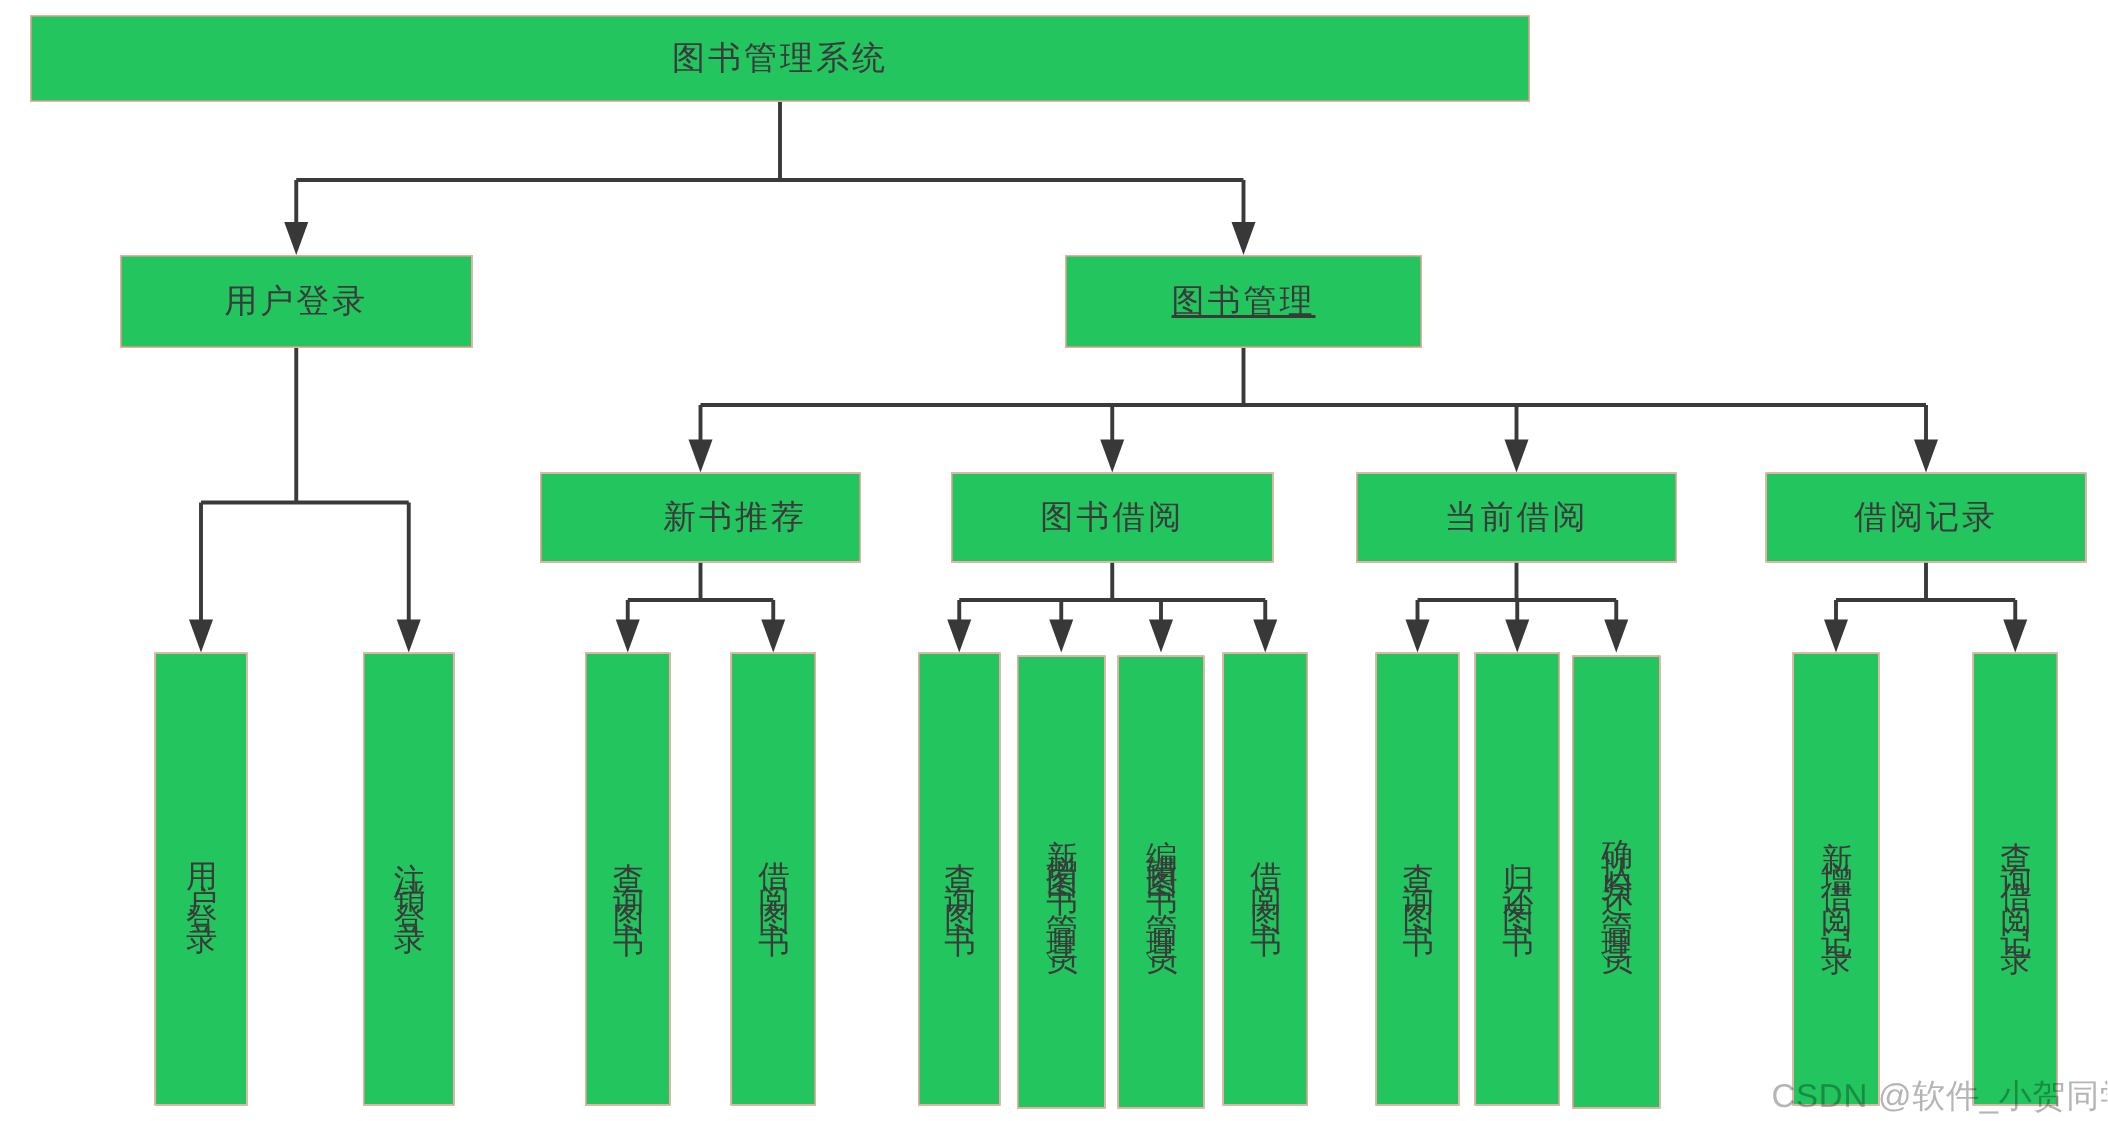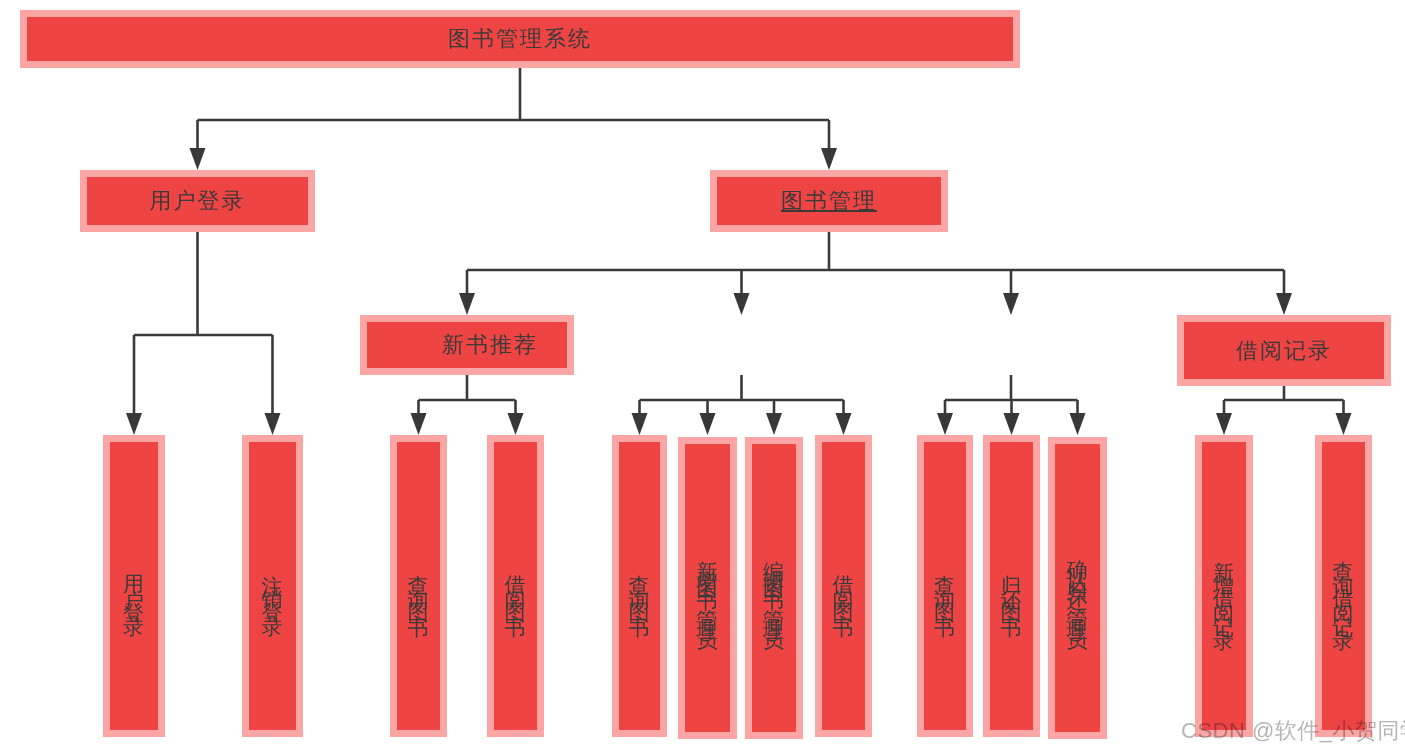--- a/index.html
+++ b/index.html
@@ -16,22 +16,22 @@
   }
   #edges {
     position: absolute;
     left: 0; top: 0;
     width: 1405px; height: 747px;
     pointer-events: none;
   }
   .box {
     position: absolute;
     box-sizing: border-box;
-    background: #ef4444;
-    border: 7px solid #fca5a5;
+    background: #22c55e;
+    border: 1px solid #fca5a5;
     color: #3a3a3a;
     display: flex;
     align-items: center;
     justify-content: center;
     text-align: center;
     font-size: 22px;
     letter-spacing: 2px;
     line-height: 1;
     white-space: nowrap;
   }
@@ -101,21 +101,23 @@
       <polygon points="1335.5,413 1351.5,413 1343.5,435"></polygon>
     </g>
   </svg>
 
   <div class="box" style="left:20px; top:10px; width:1000px; height:58px;">图书管理系统</div>
 
   <div class="box" style="left:80px; top:170px; width:235px; height:62px;">用户登录</div>
   <div class="box" style="left:710px; top:170px; width:238px; height:62px;text-decoration:underline;">图书管理</div>
 
   <div class="box" style="left:360px; top:315px; width:214px; height:60px;padding-left:46px;">新书推荐</div>
-  <div class="box" style="left:1177px; top:315px; width:214px; height:71px;">借阅记录</div>
+  <div class="box" style="left:634px; top:315px; width:215px; height:60px;">图书借阅</div>
+  <div class="box" style="left:904px; top:315px; width:214px; height:60px;">当前借阅</div>
+  <div class="box" style="left:1177px; top:315px; width:214px; height:60px;">借阅记录</div>
 
   <div class="box leaf" style="left:103px; top:435px; width:62px; height:302px;">用户登录</div>
   <div class="box leaf" style="left:242px; top:435px; width:61px; height:302px;">注销登录</div>
 
   <div class="box leaf" style="left:390px; top:435px; width:57px; height:302px;">查询图书</div>
   <div class="box leaf" style="left:487px; top:435px; width:57px; height:302px;">借阅图书</div>
 
   <div class="box leaf" style="left:612px; top:435px; width:55px; height:302px;">查询图书</div>
   <div class="box leaf tight" style="left:678px; top:437px; width:59px; height:302px;">新增图书（管理员）</div>
   <div class="box leaf tight" style="left:745px; top:437px; width:58px; height:302px;">编辑图书（管理员）</div>

